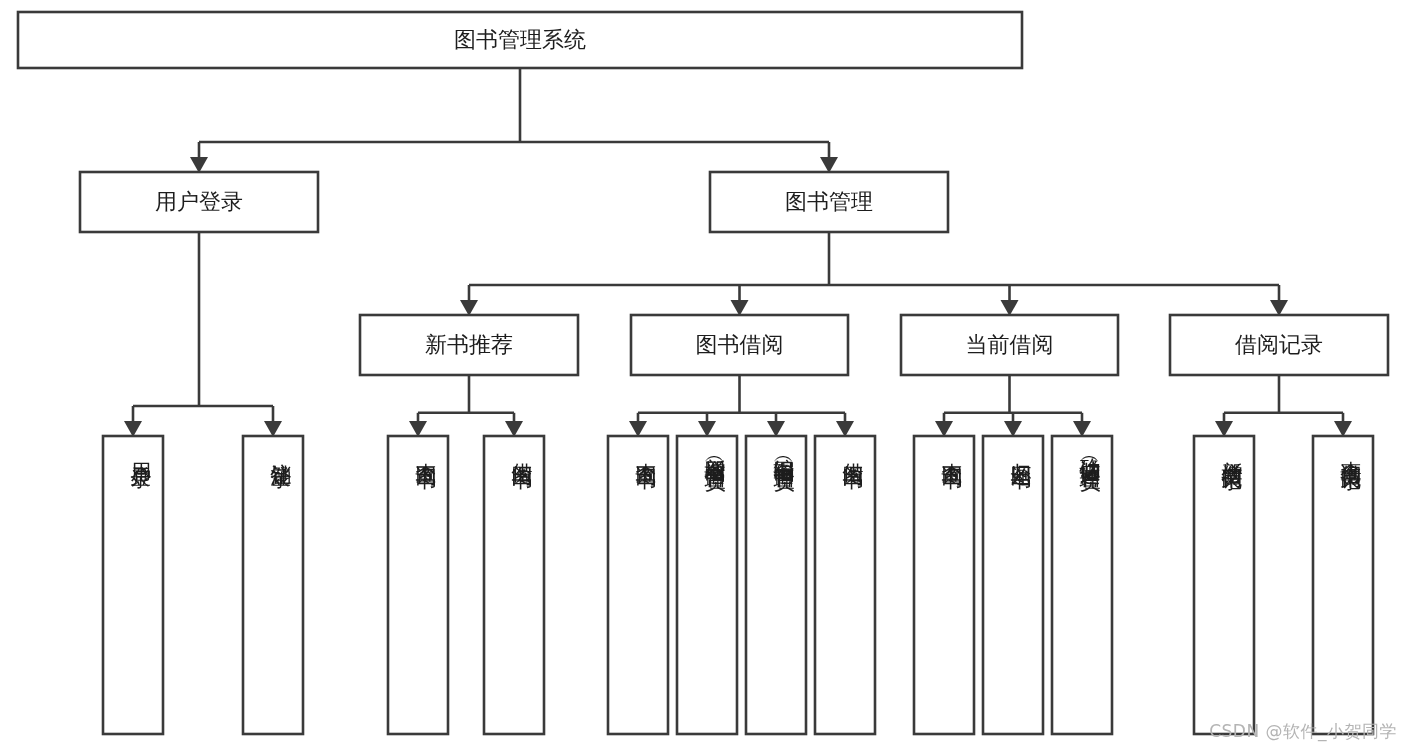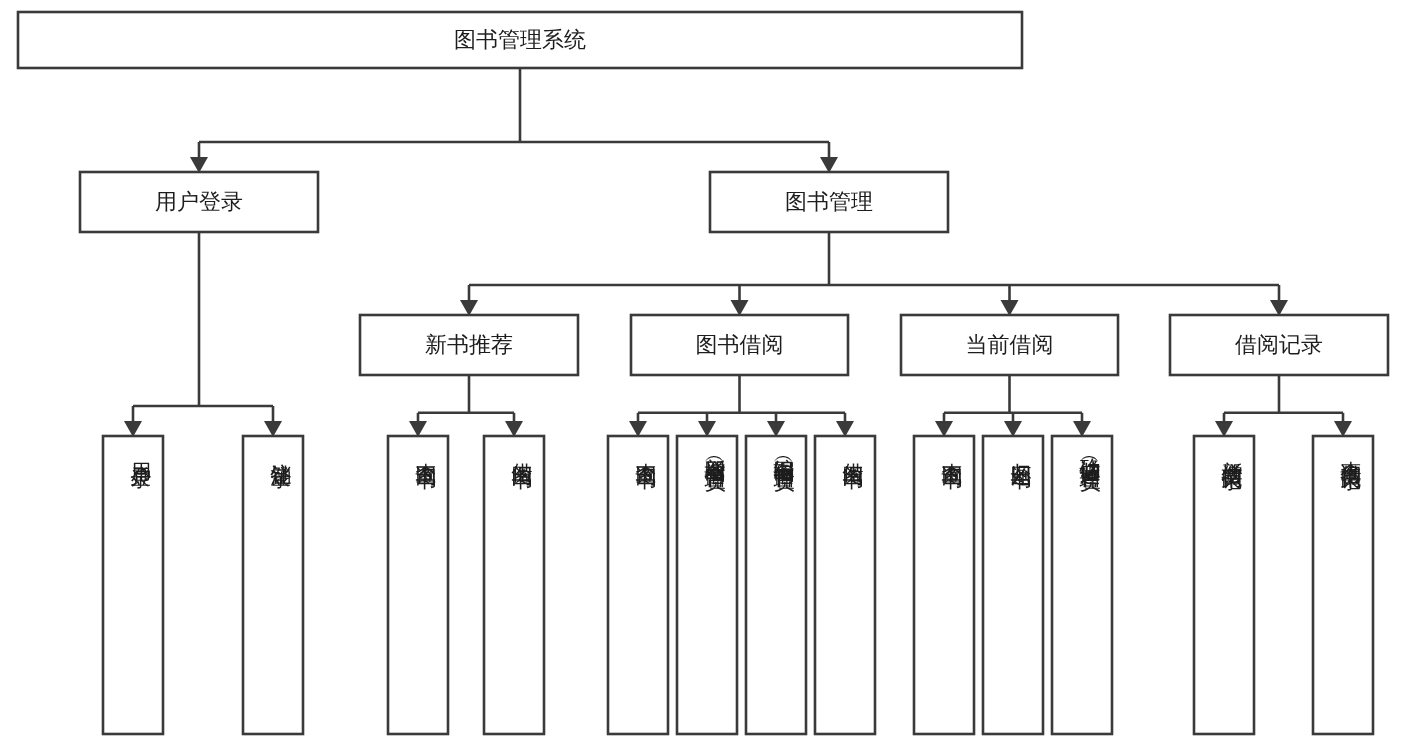--- a/index.html
+++ b/index.html
@@ -218,13 +218,14 @@
           <rect x="1194" y="436" width="60" height="298" class="node-box"></rect>
           <text class="node-label-v" x="1232" y="450" writing-mode="tb" text-anchor="start">新增借阅记录</text>
         </g>
         <g>
           <rect x="1313" y="436" width="60" height="298" class="node-box"></rect>
           <text class="node-label-v" x="1351" y="450" writing-mode="tb" text-anchor="start">查询借阅记录</text>
         </g>
       </g>
   </svg>
 
+  <div class="watermark">CSDN @软件_小贺同学</div>
 </div>
 
 </body></html>

